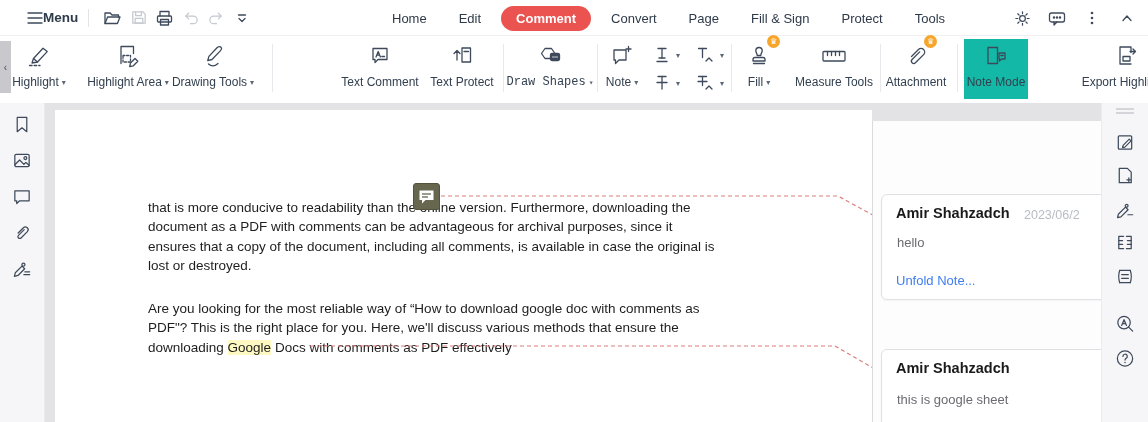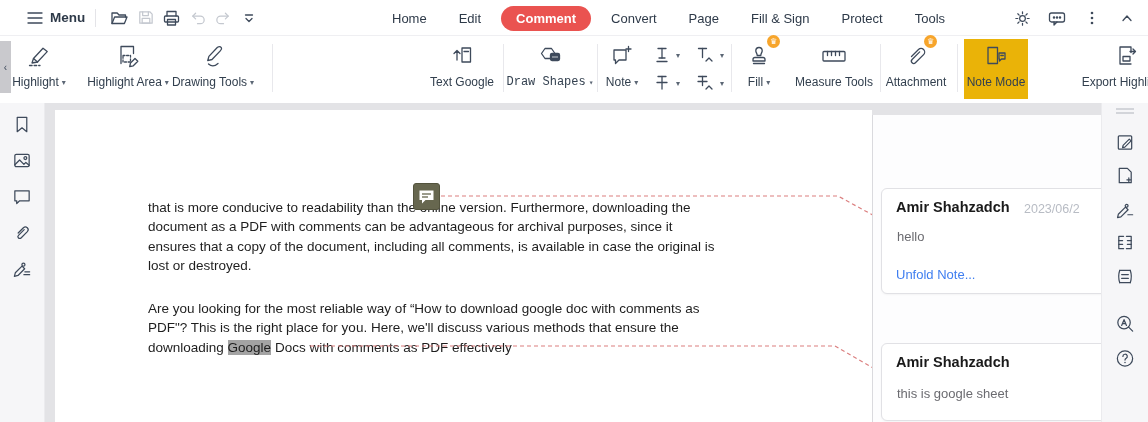--- a/index.html
+++ b/index.html
@@ -4,52 +4,52 @@
 <style>
   * { margin:0; padding:0; box-sizing:border-box; }
   html,body { width:1148px; height:422px; overflow:hidden; }
   body { font-family:"Liberation Sans", sans-serif; background:#fff; position:relative; color:#2e3a49; }
   svg { display:block; }
   .ic { stroke:#3e4a5b; fill:none; stroke-width:1.3; stroke-linecap:round; stroke-linejoin:round; }
   .ic-dis { stroke:#c4c8cf; fill:none; stroke-width:1.3; stroke-linecap:round; stroke-linejoin:round; }
 
   
   .topbar { position:absolute; left:0; top:0; width:1148px; height:36px; background:#fff; border-bottom:1px solid #efeff2; display:flex; align-items:center; }
-  .menu-wrap { display:flex; align-items:center; gap:7px; margin-left:27px; cursor:pointer; }
+  .menu-wrap { display:flex; align-items:center; margin-left:27px; cursor:pointer; }
   .menu-label { font-size:13.5px; font-weight:700; color:#2e3a49; }
   .tb-sep { width:1px; height:18px; background:#e4e4e8; margin:0 10px; }
   .tb-btn { width:26px; height:26px; display:flex; align-items:center; justify-content:center; cursor:pointer; }
   .tabs { position:absolute; left:380px; top:0; height:36px; display:flex; align-items:center; gap:8px; }
   .tab { font-size:13px; color:#2e3a49; padding:4px 12px; cursor:pointer; white-space:nowrap; }
   .tab.active { background:#ea5350; color:#fff; border-radius:13px; font-weight:700; padding:5px 15px; }
   .tr-icons { position:absolute; right:8px; top:0; height:36px; display:flex; align-items:center; gap:9px; }
 
   
   .ribbon { position:absolute; left:0; top:36px; width:1148px; height:67px; background:#fff; }
   .collapse-strip { position:absolute; left:0; top:5px; width:11px; height:52px; background:#c9c9cd; color:#3e4a5b; font-size:10px; display:flex; align-items:center; justify-content:center; cursor:pointer; }
   .ritem { position:absolute; top:3px; height:60px; display:flex; flex-direction:column; align-items:center; justify-content:flex-start; cursor:pointer; }
   .ritem .icw { height:34px; display:flex; align-items:center; justify-content:center; position:relative; }
   .rlab { font-size:12px; color:#33404f; white-space:nowrap; margin-top:2px; display:flex; align-items:center; }
   .dd { font-size:8px; color:#5c6775; margin-left:3px; }
   .rdiv { position:absolute; top:8px; width:1px; height:48px; background:#e8e8ec; }
-  .ritem.active { background:#eab308; }
+  .ritem.active { background:#14b8a6; }
   .badge { position:absolute; top:-4px; right:-7px; width:13px; height:13px; border-radius:50%; background:#f7a52b; color:#fff; font-size:8px; line-height:13px; text-align:center; }
   .mgrid { position:absolute; left:645px; top:5px; width:86px; height:56px; display:grid; grid-template-columns:1fr 1fr; grid-template-rows:1fr 1fr; }
   .mcell { display:flex; align-items:center; justify-content:center; gap:2px; cursor:pointer; }
 
   
   .main { position:absolute; left:45px; top:103px; width:1056px; height:319px; background:#e3e3e6; overflow:hidden; }
   .page { position:absolute; left:10px; top:7px; right:229px; bottom:0; background:#fff; }
   .doc-par { position:absolute; font-size:13.5px; line-height:19.4px; color:#1e1e1e; white-space:nowrap; }
-  .sel { background:#a3a3a3; }
+  .sel { background:#fef9c3; }
   .note-sticky { position:absolute; left:368px; top:80px; width:27px; height:27px; background:#67674f; border:1px solid #53533d; border-radius:3px; display:flex; align-items:center; justify-content:center; cursor:pointer; }
   .overlay { position:absolute; left:0; top:0; width:1056px; height:319px; pointer-events:none; }
 
   
-  .cpanel { position:absolute; right:0; top:12px; width:229px; bottom:0; background:#fdfdfe; border-left:1px solid #dadade; overflow:hidden; }
+  .cpanel { position:absolute; right:0; top:18px; width:229px; bottom:0; background:#fdfdfe; border-left:1px solid #dadade; overflow:hidden; }
   .card { position:absolute; left:8px; width:238px; background:#fff; border:1px solid #e1e1e5; border-radius:6px; box-shadow:0 1px 2px rgba(0,0,0,0.04); cursor:pointer; }
   .card .author { position:absolute; left:14px; top:10px; font-size:14.5px; font-weight:700; color:#1a1a1a; white-space:nowrap; }
   .card .tstamp { position:absolute; left:142px; top:13px; font-size:12.5px; color:#b8bcc4; white-space:nowrap; }
   .card .body { position:absolute; left:15px; font-size:13px; color:#6b6b70; white-space:nowrap; }
   .card .link { position:absolute; left:14px; font-size:13px; color:#3f7ef0; cursor:pointer; white-space:nowrap; }
 
   
   .lrail { position:absolute; left:0; top:103px; width:45px; bottom:0; background:#f6f6f8; border-right:1px solid #ebebee; }
   .rrail { position:absolute; right:0; top:103px; width:47px; bottom:0; background:#f6f6f8; border-left:1px solid #ebebee; }
   .rail-ic { position:absolute; left:50%; transform:translateX(-50%); cursor:pointer; }
@@ -214,33 +214,47 @@
       </div>
     <div class="rlab">
         <span>Drawing Tools</span>
         <span class="dd">▾</span>
       </div>
   </div>
 
   <div class="rdiv" style="left:272px;"></div>
 
 
+  <div class="ritem" style="left:340px; width:80px;">
+    <div class="icw">
+        <svg width="28" height="28" viewBox="0 0 28 28">
+          <g class="ic">
+            <path d="M7 6.5 h14 v11 h-9 l-3 3 v-3 h-2 z"></path>
+            <path d="M10 15 l2.2-5.5 2.2 5.5 M10.9 13.2 h2.7"></path>
+            <line x1="15.8" y1="14.5" x2="18.5" y2="14.5"></line>
+          </g>
+        </svg>
+      </div>
+    <div class="rlab">
+        <span>Text Comment</span>
+      </div>
+  </div>
 
   <div class="ritem" style="left:426px; width:72px;">
     <div class="icw">
         <svg width="28" height="28" viewBox="0 0 28 28">
           <g class="ic">
             <rect x="14" y="6" width="8.5" height="14"></rect>
             <line x1="16" y1="9.5" x2="20.5" y2="9.5"></line>
             <path d="M9 20 V10.5 l-3 3 M9 10.5 l3 3" transform="translate(0,-2)"></path>
           </g>
         </svg>
       </div>
     <div class="rlab">
-        <span>Text Google</span>
+        <span>Text Protect</span>
       </div>
   </div>
 
   <div class="rdiv" style="left:503px;"></div>
 
   <div class="ritem" style="left:508px; width:84px;font-family:Liberation Mono, monospace;">
     <div class="icw">
         <svg width="28" height="28" viewBox="0 0 28 28">
           <g class="ic">
             <path d="M9 6.5 h6.5 l3.5 5 -3.5 5 H9 l-3.5-5 z"></path>

